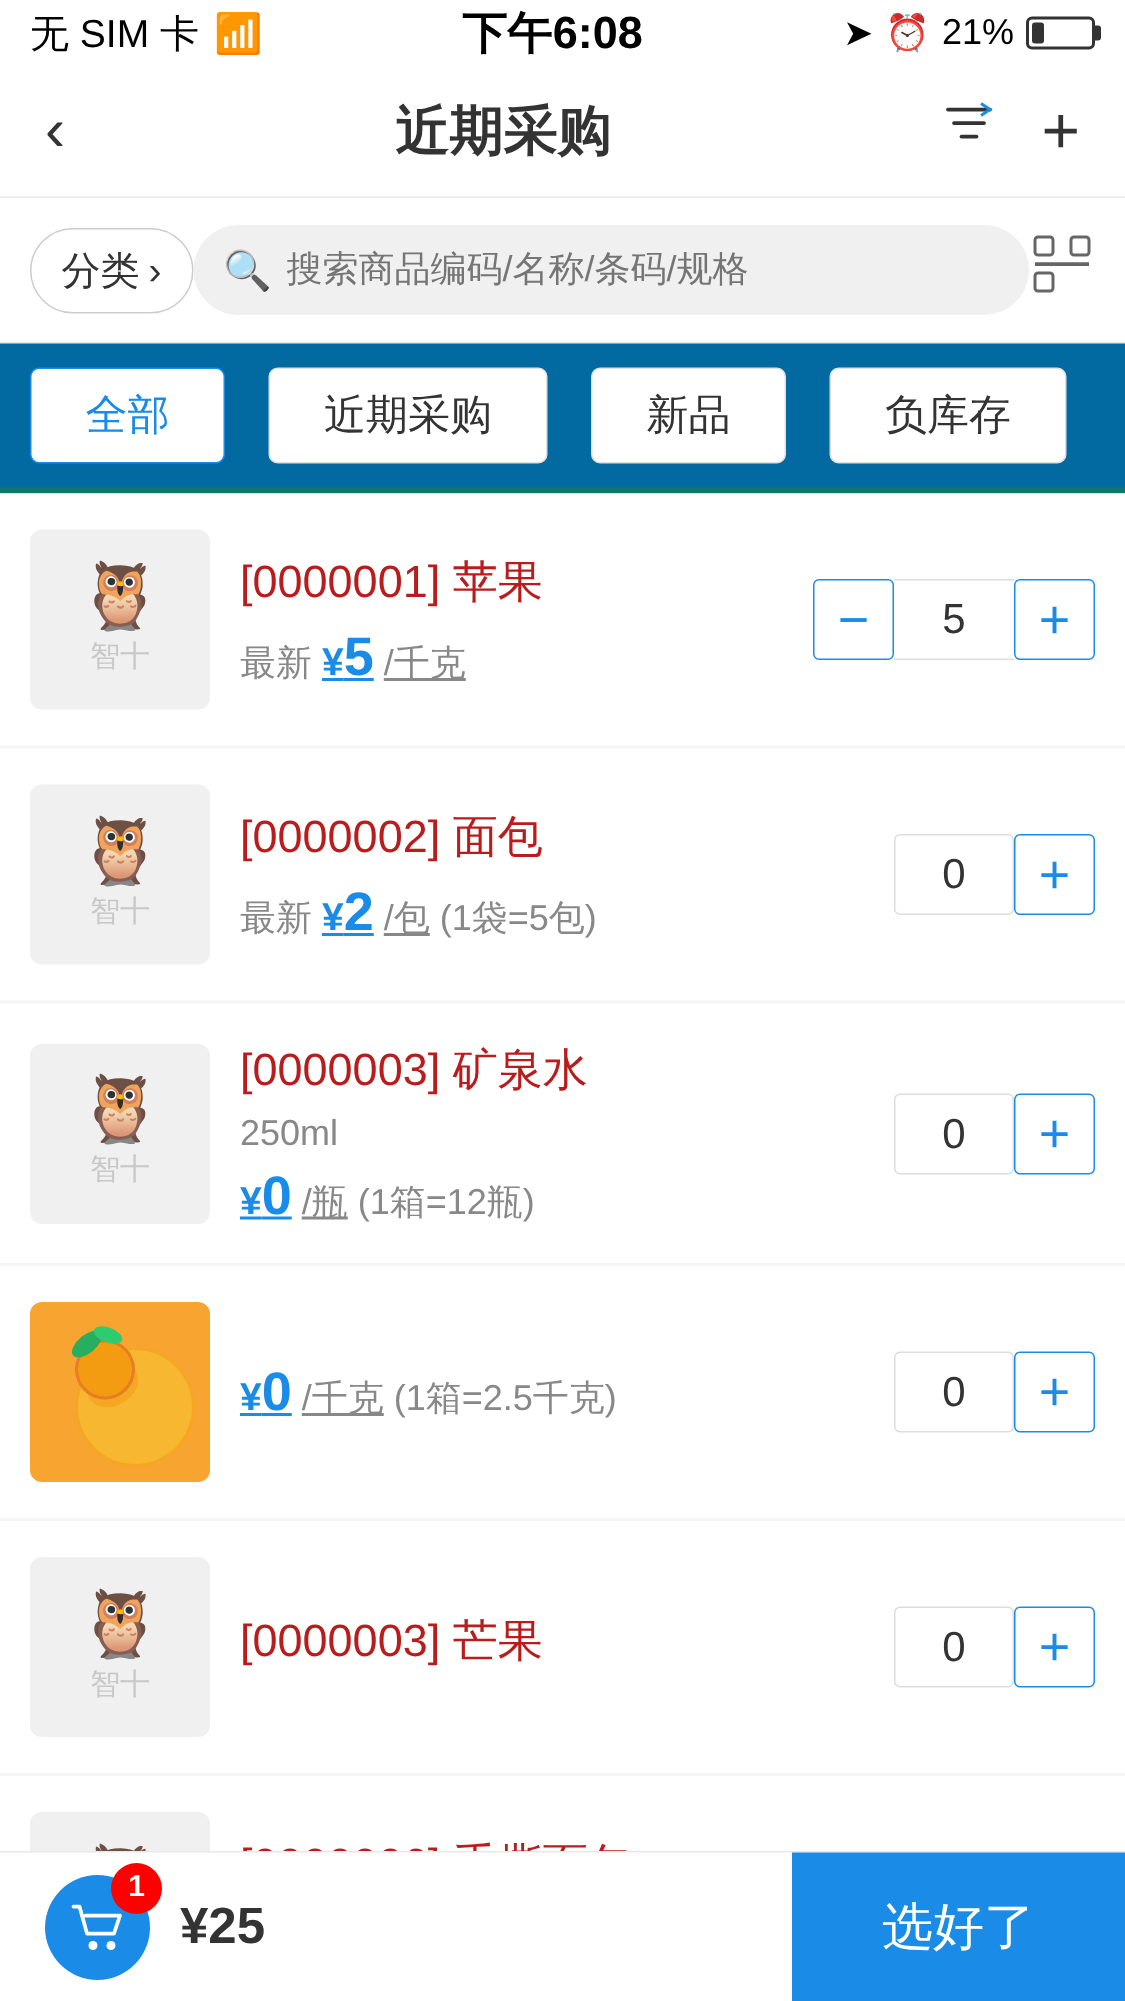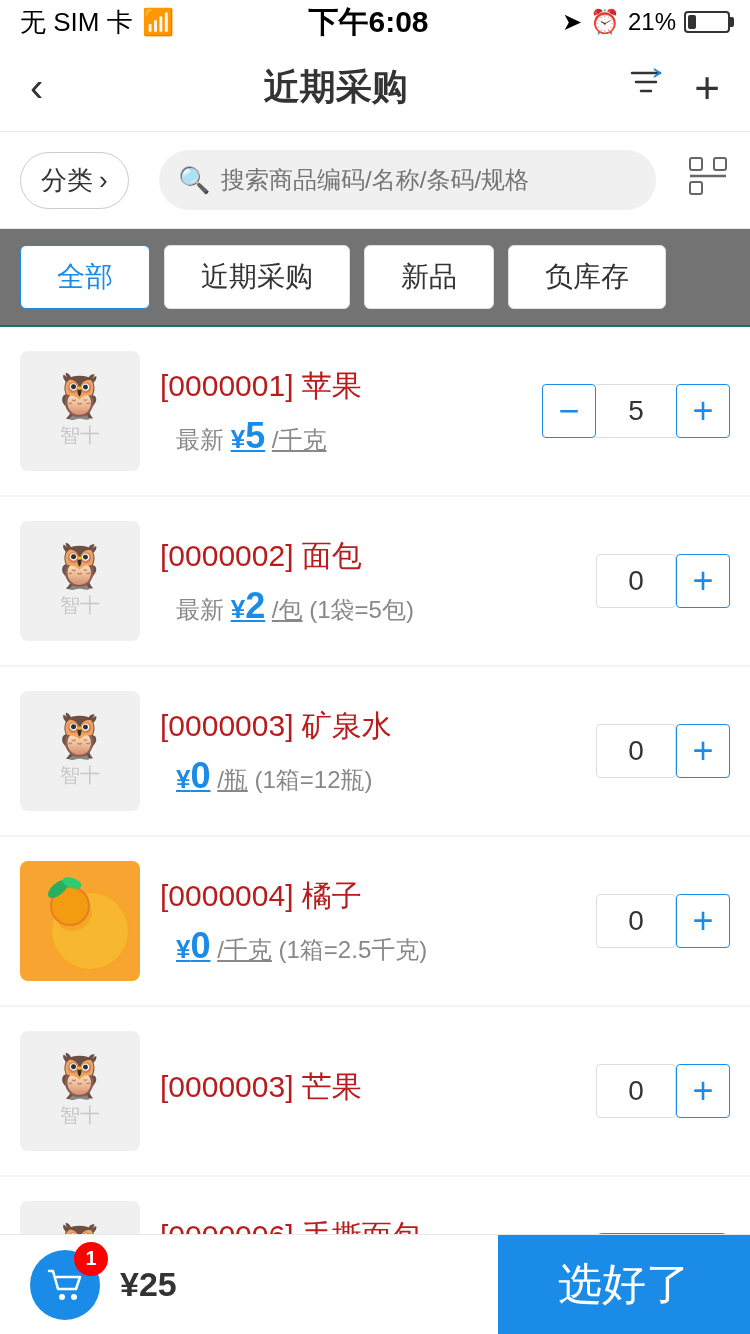--- a/index.html
+++ b/index.html
@@ -55,21 +55,21 @@
     .nav-right { display: flex; align-items: center; gap: 30px; }
     .nav-icon { font-size: 40px; color: #333; cursor: pointer; }
     .nav-back { font-size: 40px; color: #333; cursor: pointer; }
 
     
     .filter-bar {
       background: #fff;
       padding: 18px 20px;
       display: flex;
       align-items: center;
-      gap: 30px;
+      gap: 0;
       border-bottom: 1px solid #e8e8e8;
     }
     .category-btn {
       border: 1px solid #ccc;
       border-radius: 30px;
       padding: 10px 20px;
       font-size: 26px;
       color: #333;
       white-space: nowrap;
       background: #fff;
@@ -95,25 +95,25 @@
       flex: 1;
       outline: none;
     }
     .scan-icon {
       font-size: 36px;
       color: #666;
     }
 
     
     .tab-bar {
-      background: #737373;
+      background: #0369a1;
       display: flex;
       padding: 16px 20px;
-      gap: 14px;
-      border-bottom: 2px solid #0f766e;
+      gap: 29px;
+      border-bottom: 4px solid #0f766e;
     }
     .tab-item {
       padding: 12px 36px;
       border-radius: 6px;
       font-size: 28px;
       color: #333;
       background: #fff;
       border: 1px solid #e0e0e0;
       cursor: pointer;
     }
@@ -173,21 +173,20 @@
       margin-bottom: 8px;
     }
     .product-spec {
       font-size: 24px;
       color: #888;
       margin-bottom: 6px;
     }
     .product-price {
       font-size: 24px;
       color: #888;
-      margin-left: 16px;
     }
     .product-price .price-label { color: #888; }
     .price-main {
       font-size: 26px;
       font-weight: 600;
       color: #1a8ce8;
       text-decoration: underline;
     }
     .price-num {
       font-size: 36px;
@@ -301,21 +300,21 @@
     }
     .cart-total {
       font-size: 34px;
       font-weight: 600;
       color: #333;
     }
     .confirm-btn {
       height: 100%;
       background: #1a8ce8;
       color: #fff;
-      font-size: 44px;
+      font-size: 34px;
       font-weight: 500;
       padding: 0 60px;
       border: none;
       cursor: pointer;
       display: flex;
       align-items: center;
       justify-content: center;
     }
   </style>
 </head>
@@ -427,20 +426,21 @@
 
   <div class="product-item">
     <div class="product-thumb">
       <div class="owl-logo">
         <span class="owl-icon">🦉</span>
         <span class="owl-text">智十</span>
       </div>
     </div>
     <div class="product-info">
       <div class="product-name">[0000003] 矿泉水</div>
+      <div class="product-spec">250ml</div>
       <div class="product-price">
         <span class="price-main">¥<span class="price-num">0</span></span>
         <span class="price-unit">/瓶</span>
         <span class="price-box-info">(1箱=12瓶)</span>
       </div>
     </div>
     <div class="qty-control">
       <input class="qty-input" type="text" value="0" style="border: 1.5px solid rgb(221, 221, 221); border-radius: 4px;">
       <button class="qty-btn-only">+</button>
     </div>
@@ -454,21 +454,20 @@
         <circle cx="70" cy="70" r="38" fill="#f7b731"></circle>
         <ellipse cx="55" cy="55" rx="18" ry="14" fill="#f5a623" transform="rotate(-30 55 55)"></ellipse>
         <circle cx="50" cy="45" r="20" fill="#e67e22"></circle>
         <circle cx="50" cy="45" r="18" fill="#f39c12"></circle>
 
         <ellipse cx="38" cy="28" rx="12" ry="6" fill="#27ae60" transform="rotate(-40 38 28)"></ellipse>
         <ellipse cx="52" cy="22" rx="10" ry="5" fill="#2ecc71" transform="rotate(20 52 22)"></ellipse>
       </svg>
     </div>
     <div class="product-info">
-      <div class="product-name">[0000004] 橘子</div>
       <div class="product-price">
         <span class="price-main">¥<span class="price-num">0</span></span>
         <span class="price-unit">/千克</span>
         <span class="price-box-info">(1箱=2.5千克)</span>
       </div>
     </div>
     <div class="qty-control">
       <input class="qty-input" type="text" value="0" style="border: 1.5px solid rgb(221, 221, 221); border-radius: 4px;">
       <button class="qty-btn-only">+</button>
     </div>

